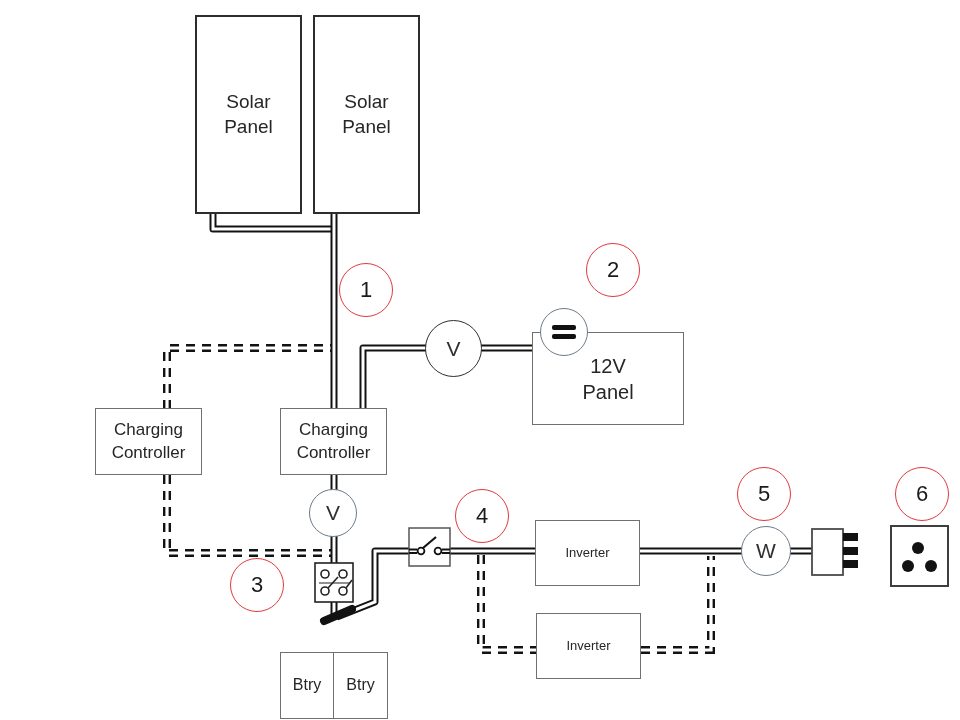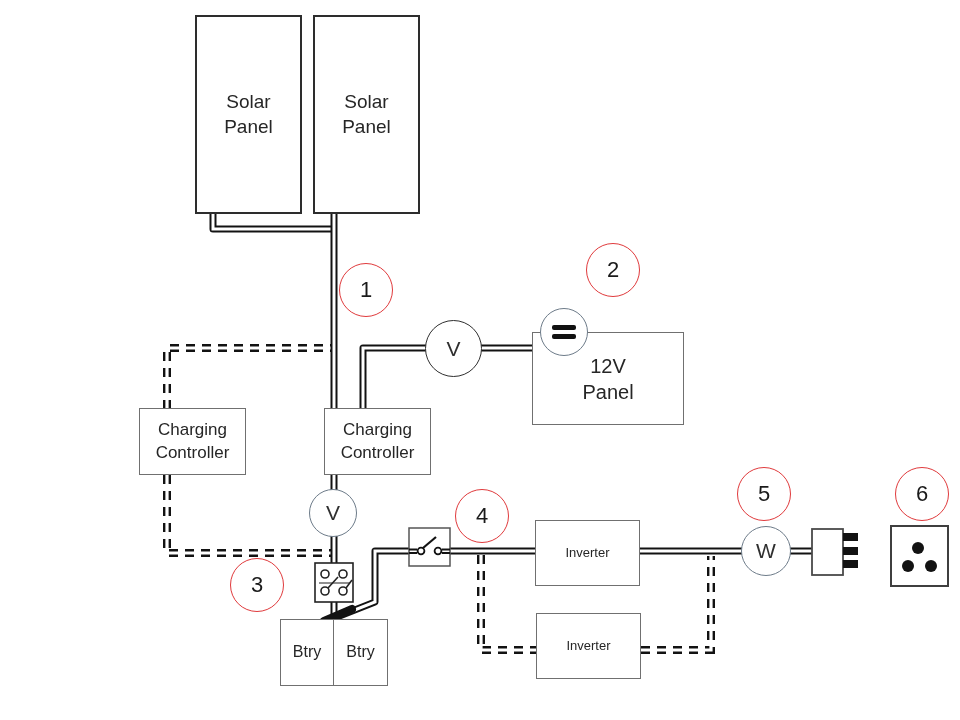--- a/index.html
+++ b/index.html
@@ -23,24 +23,24 @@
   .ring-gray{border:1.6px solid #6d7b89;}
   .ring-dark{border:1.6px solid #2f2f2f;}
   .callout{
     position:absolute;width:54px;height:54px;border-radius:50%;box-sizing:border-box;
     border:1.8px solid #E03A3C;display:flex;align-items:center;justify-content:center;
     font-size:22px;color:#1a1a1a;background:transparent;z-index:2;
   }
   .dc-icon{display:flex;flex-direction:column;gap:4px;}
   .dc-icon span{display:block;width:24px;height:5px;background:#111;border-radius:2px;}
   .lbl-solar{font-size:19px;}
-  .lbl-cc{font-size:17px;margin-left:44px;}
+  .lbl-cc{font-size:17px;}
   .lbl-12v{font-size:20px;}
   .lbl-inv{font-size:13px;}
-  .lbl-btry{font-size:16px;}
+  .lbl-btry{font-size:16px;margin-top:33px;}
 </style>
 </head>
 <body>
 
 <div id="stage">
 
   <svg id="wiring" width="960" height="720" viewBox="0 0 960 720">
 
     <g>
       <path d="M167,409 L167,348 L333,348" fill="none" stroke="#121212" stroke-width="8" stroke-dasharray="9 7"></path>

